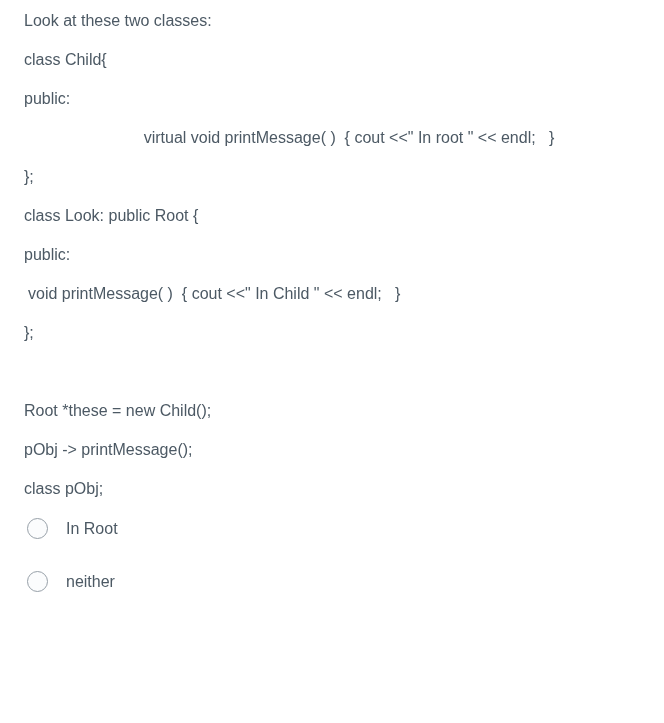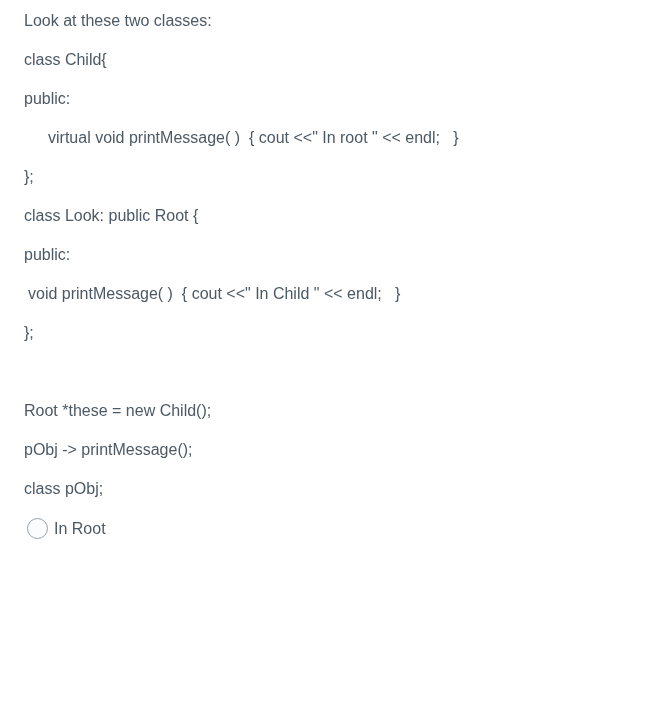--- a/index.html
+++ b/index.html
@@ -18,32 +18,33 @@
   .page {
     padding: 11px 14px 0 12px;
     margin-left: 12px;
   }
   .line {
     margin: 0 0 20px 0;
     font-size: 16px;
     line-height: 19px;
     white-space: pre-wrap;
   }
-  .indent-3 { padding-left: 24px; }
+  .indent-3 { padding-left: 24px; text-align: center; }
   .indent-1 { padding-left: 4px; }
   .spacer { height: 39px; }
   .options {
     margin-top: 9px;
   }
   .option {
     display: flex;
     align-items: center;
     margin-left: 3px;
     margin-bottom: 32px;
     cursor: pointer;
+    gap: 12px;
   }
   .radio {
     flex: none;
     width: 19px;
     height: 19px;
     border-radius: 50%;
     border: 1px solid var(--radio-border, #97a0a8);
     background: var(--radio-fill, #fbfcfd);
     margin-right: 6px;
   }
@@ -75,17 +76,21 @@
   <p class="line">pObj -&gt; printMessage();</p>
   <p class="line">class pObj;</p>
 
   <div class="options">
 
     <div class="option">
       <span class="radio"></span>
       <span class="option-label">In Root</span>
     </div>
 
+    <div class="option">
+      <span class="radio"></span>
+      <span class="option-label">neither</span>
+    </div>
 
 
   </div>
 
 </div>
 
 </body></html>

